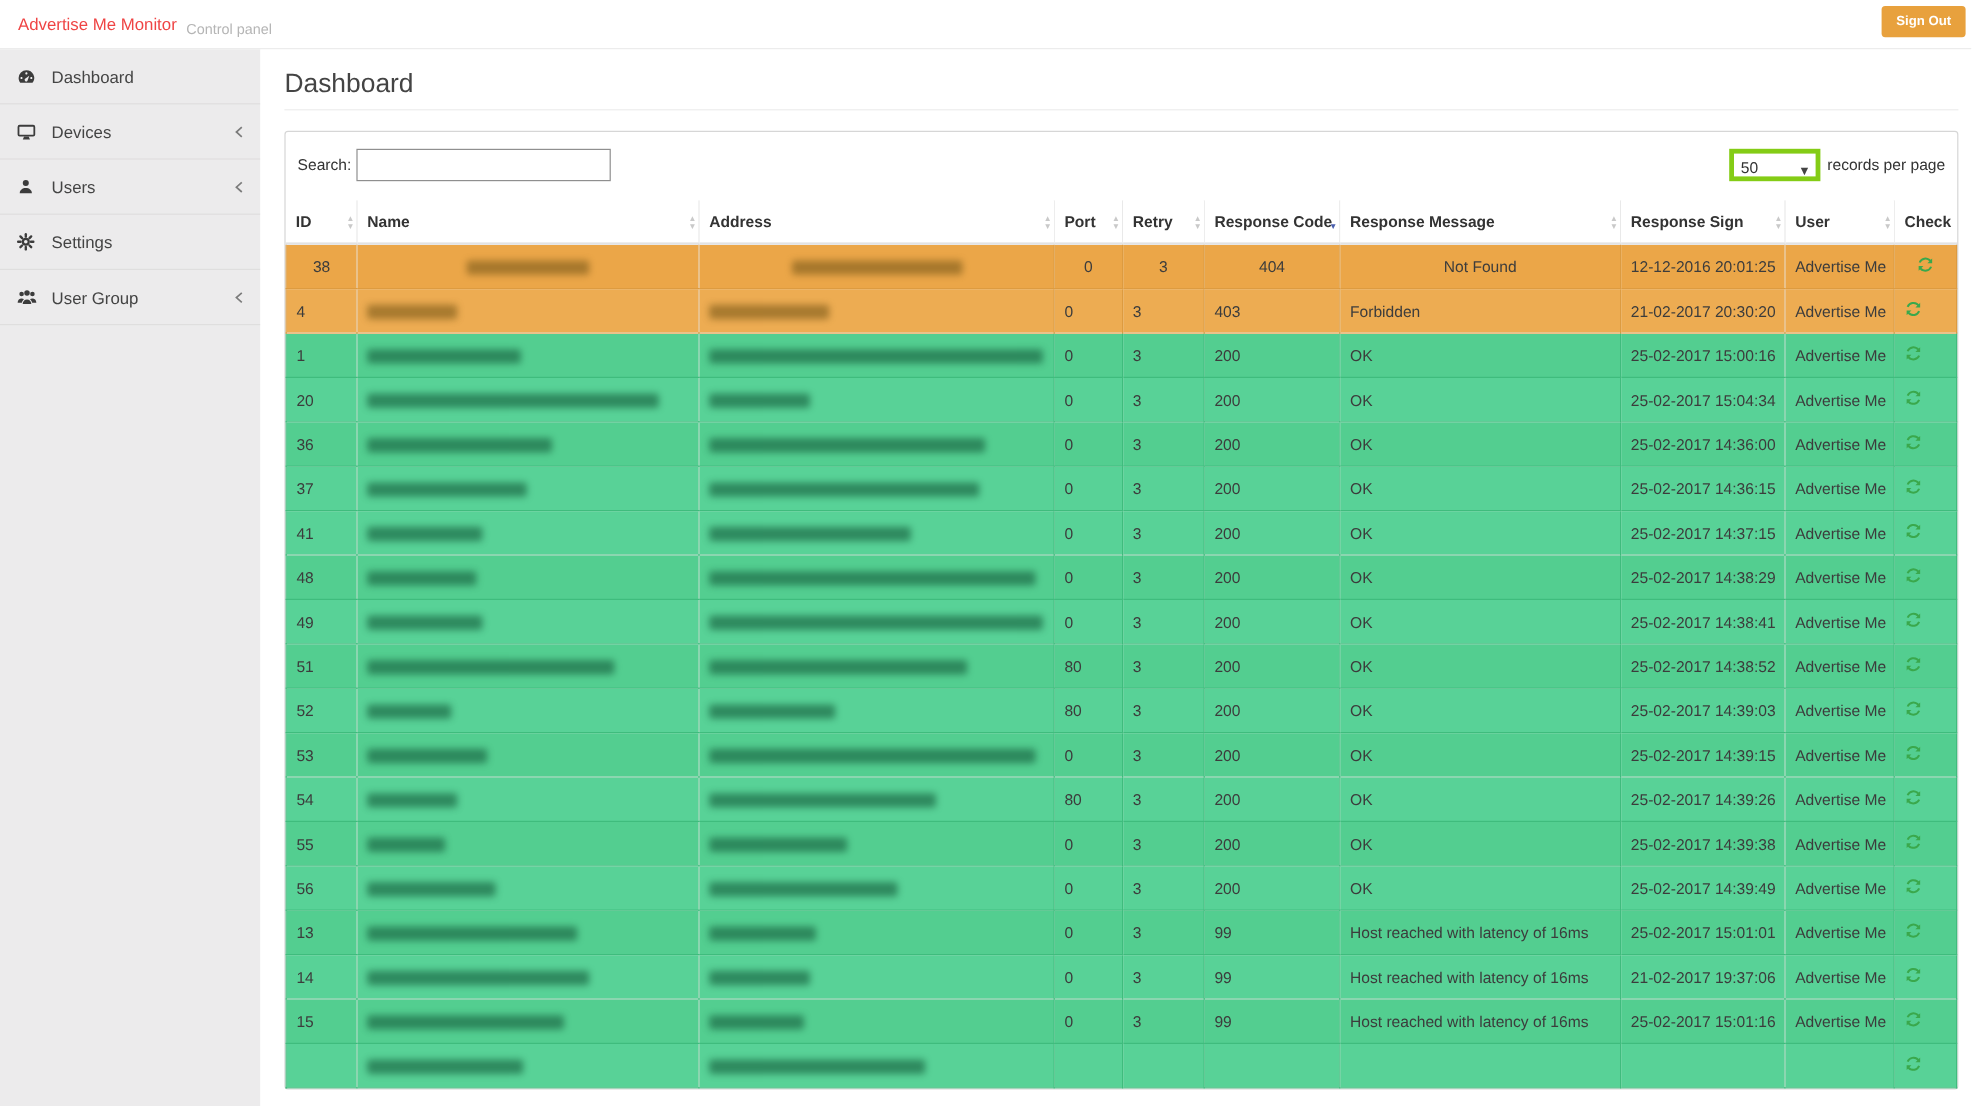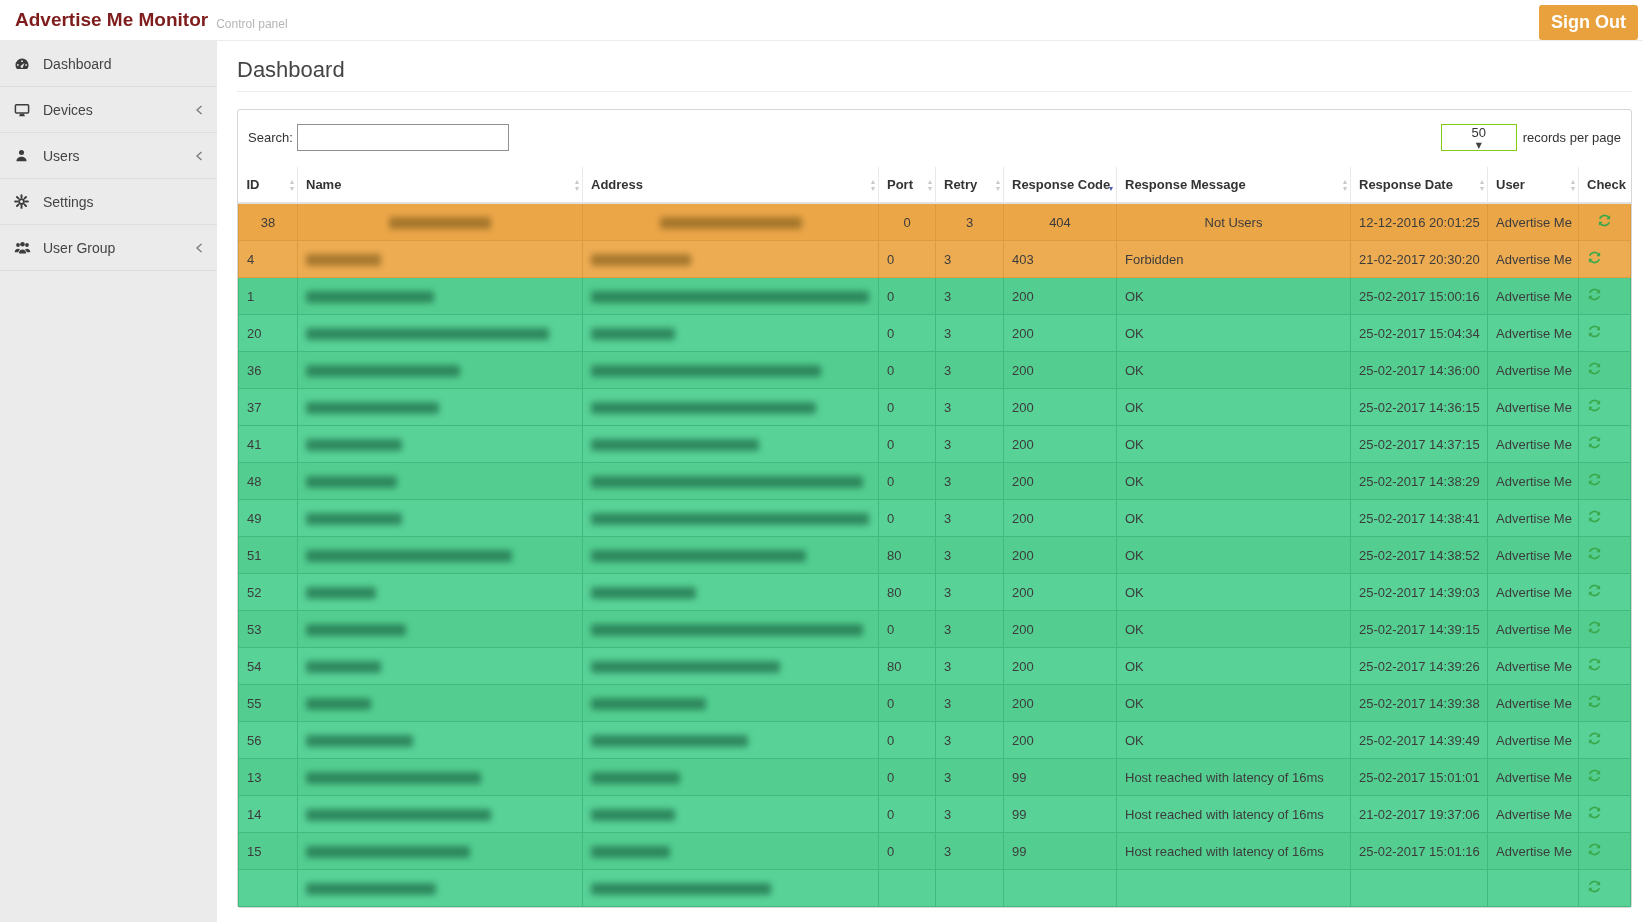--- a/index.html
+++ b/index.html
@@ -2,42 +2,42 @@
 <html><head>
 <meta charset="utf-8">
 <style>
   * { margin:0; padding:0; box-sizing:border-box; }
   html,body { background:#fff; }
   body { font-family:"Liberation Sans","DejaVu Sans",sans-serif; }
   .app { width:1643px; height:922px; overflow:hidden; position:relative; background:#fff; }
 
   
   .topbar { height:41px; background:#fff; border-bottom:1px solid #ececec; display:flex; align-items:center; padding-left:15px; position:relative; }
-  .brand { font-size:19px; font-weight:bold; color:#7f1d1d; }
+  .brand { font-size:14px; font-weight:normal; color:#ef4444; }
   .subtitle { font-size:12px; color:#b5b5b5; margin-left:8px; padding-top:7px; }
-  .signout { position:absolute; right:5px; top:5px; background:#e8a13d; color:#fff; font-size:18px; font-weight:bold; padding:7px 12px; border-radius:3px; border:none; cursor:pointer; }
+  .signout { position:absolute; right:5px; top:5px; background:#e8a13d; color:#fff; font-size:11px; font-weight:bold; padding:7px 12px; border-radius:3px; border:none; cursor:pointer; }
 
   
   .main { display:flex; height:881px; }
   .sidebar { width:217px; background:#ecebec; flex:0 0 217px; }
   .side-item { height:46px; display:flex; align-items:center; padding:0 12px 0 14px; border-bottom:1px solid #dfdede; color:#444; font-size:14px; cursor:pointer; }
   .side-icon { width:20px; margin-right:9px; color:#3c3c3c; display:flex; align-items:center; }
   .side-icon svg { fill:currentColor; }
   .side-chevron { margin-left:auto; color:#7c7c7c; display:flex; }
   .content { flex:1; background:#fff; padding:0 13px 0 20px; }
 
   
   .page-title { font-size:22px; font-weight:400; color:#444; margin-top:14px; line-height:30px; }
   .content-divider { border-top:1px solid #ededed; margin-top:6px; }
   .box { margin-top:17px; border:1px solid #d6d6d6; border-radius:3px; background:#fff; }
   .toolbar { display:flex; align-items:center; justify-content:space-between; padding:14px 10px 16px; font-size:13px; color:#333; }
   .toolbar-left, .toolbar-right { display:flex; align-items:center; }
   .search-label { margin-right:4px; }
   .search-input { width:212px; height:27px; border:1px solid #8f8f8f; border-radius:0; padding:3px 6px; font-size:13px; font-family:inherit; }
-  .select-box { width:76px; height:27px; border:1px solid #84cc16; display:inline-flex; align-items:center; justify-content:space-between; padding:0 6px; margin-right:6px; background:#fff; cursor:pointer; font-size:13px; color:#333;flex-direction:column; }
+  .select-box { width:76px; height:27px; border:4px solid #84cc16; display:inline-flex; align-items:flex-end; justify-content:space-between; padding:0 6px; margin-right:6px; background:#fff; cursor:pointer; font-size:13px; color:#333; }
   .sel-caret { font-size:8px; color:#444; font-family:"DejaVu Sans",sans-serif; }
 
   
   table { border-collapse:collapse; table-layout:fixed; width:100%; }
   .col-id{width:59px} .col-name{width:285px} .col-address{width:296px} .col-port{width:57px}
   .col-retry{width:68px} .col-code{width:113px} .col-message{width:234px} .col-date{width:137px}
   .col-user{width:91px} .col-check{width:52px}
   thead th { font-weight:bold; font-size:13px; color:#333; text-align:left; padding:10px 8px; border-bottom:2px solid #e2e2e2; border-left:1px solid #e9e9e9; position:relative; background:#fff; cursor:pointer; white-space:nowrap; overflow:hidden; }
   thead th:first-child { border-left:none; }
   .sort-carets { position:absolute; right:3px; top:50%; transform:translateY(-50%); display:flex; flex-direction:column; line-height:7px; font-size:8px; color:#c9c9c9; font-family:"DejaVu Sans",sans-serif; }
@@ -232,21 +232,21 @@
 
   <th class="col-message">
     <span class="th-label">Response Message</span>
     <span class="sort-carets">
                     <span class="c-up">▴</span>
                     <span class="c-down">▾</span>
                   </span>
   </th>
 
   <th class="col-date">
-    <span class="th-label">Response Date</span>
+    <span class="th-label">Response Sign</span>
     <span class="sort-carets">
                     <span class="c-up">▴</span>
                     <span class="c-down">▾</span>
                   </span>
   </th>
 
   <th class="col-user">
     <span class="th-label">User</span>
     <span class="sort-carets">
                     <span class="c-up">▴</span>
@@ -261,21 +261,21 @@
 </tr>
           </thead>
           <tbody>
   <tr class="warning odd">
     <td>38</td>
     <td><span class="redacted" style="width: 102px;"></span></td>
     <td><span class="redacted" style="width: 142px;"></span></td>
     <td>0</td>
     <td>3</td>
     <td>404</td>
-    <td>Not Users</td>
+    <td>Not Found</td>
     <td>12-12-2016 20:01:25</td>
     <td>Advertise Me</td>
     <td>
       <a class="check-link">
         <svg width="15" height="15" viewBox="0 0 16 16">
                       <path d="M14 2.5v4.2H9.8l1.74-1.74A4.8 4.8 0 0 0 3.7 6.4l-1.64-.6A6.54 6.54 0 0 1 12.8 3.7L14 2.5zM2 13.5V9.3h4.2L4.46 11A4.8 4.8 0 0 0 12.3 9.6l1.64.6A6.54 6.54 0 0 1 3.2 12.3L2 13.5z"></path>
                     </svg>
       </a>
     </td>
   </tr>

